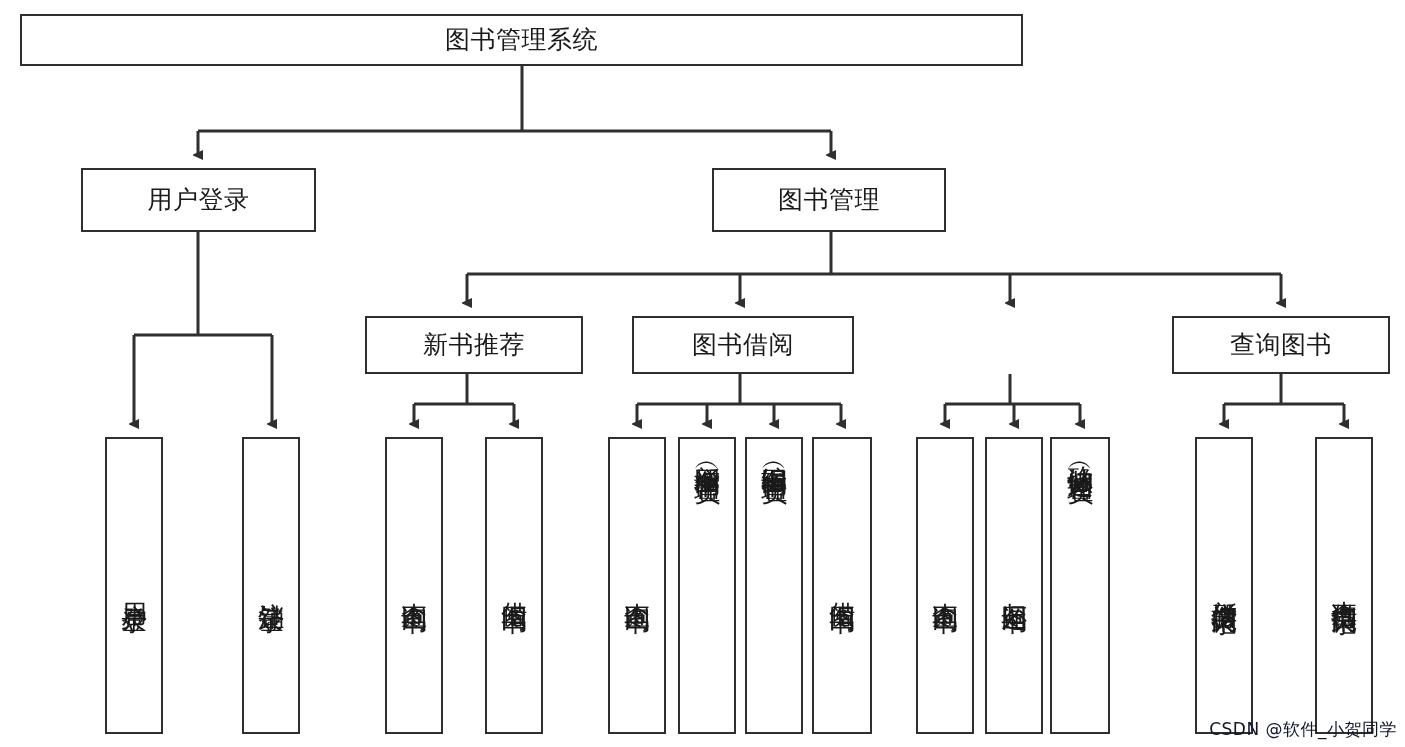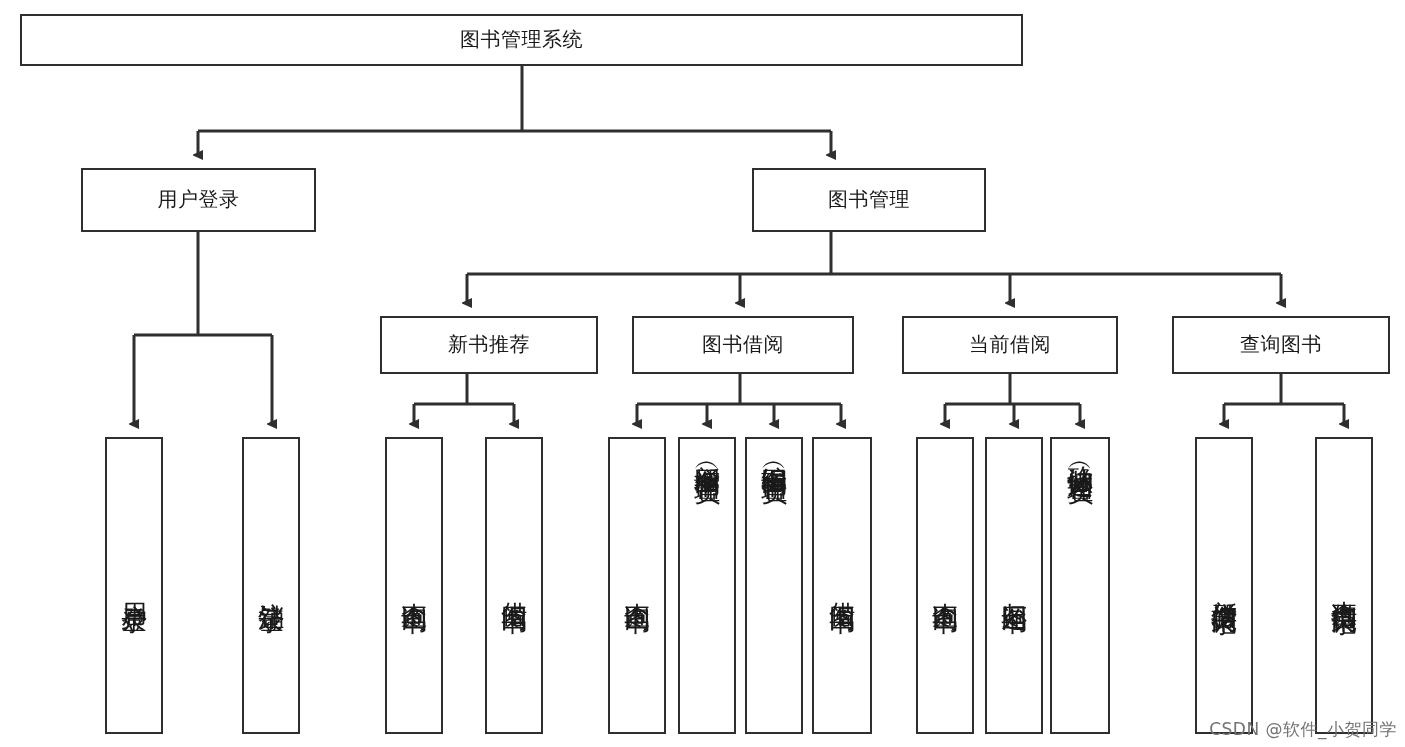--- a/index.html
+++ b/index.html
@@ -39,21 +39,21 @@
   }
   .node .label {
     display: block;
     text-align: center;
     line-height: 1.18;
     letter-spacing: 0.5px;
     white-space: nowrap;
   }
   
   .node.horiz .label {
-    font-size: 20px;
+    font-size: 25px;
   }
   
   .node.vert {
     align-items: flex-start;
     padding-top: 6px;
   }
   .node.vert .label {
     writing-mode: vertical-rl;
     text-orientation: upright;
     font-size: 26px;
@@ -62,21 +62,21 @@
   }
   .node.vert.centered {
     align-items: center;
     padding-top: 0;
   }
   #watermark {
     position: absolute;
     right: 8px;
     bottom: 6px;
     font-size: 17px;
-    color: #737373;
+    color: #0f172a;
     letter-spacing: 0.5px;
     z-index: 5;
     white-space: nowrap;
   }
 </style>
 </head>
 <body>
 
 <div id="diagram-root">
 
@@ -130,33 +130,30 @@
     </g>
   </svg>
 
   <div class="node horiz" style="left:20px; top:14px; width:1003px; height:52px;">
     <span class="label">图书管理系统</span>
   </div>
 
   <div class="node horiz" style="left:81px; top:168px; width:235px; height:64px;">
     <span class="label">用户登录</span>
   </div>
-  <div class="node horiz" style="left:712px; top:168px; width:234px; height:64px;margin-left:40px;">
+  <div class="node horiz" style="left:712px; top:168px; width:234px; height:64px;">
     <span class="label">图书管理</span>
   </div>
 
-  <div class="node horiz" style="left:380px; top:316px; width:218px; height:58px;">
+  <div class="node horiz" style="left:365px; top:316px; width:218px; height:58px;">
     <span class="label">新书推荐</span>
   </div>
   <div class="node horiz" style="left:632px; top:316px; width:222px; height:58px;">
     <span class="label">图书借阅</span>
   </div>
-  <div class="node horiz" style="left:902px; top:316px; width:216px; height:58px;">
-    <span class="label">当前借阅</span>
-  </div>
   <div class="node horiz" style="left:1172px; top:316px; width:218px; height:58px;">
     <span class="label">查询图书</span>
   </div>
 
   <div class="node vert centered" style="left:105px; top:437px; width:58px; height:297px;">
     <span class="label">用户登录</span>
   </div>
   <div class="node vert centered" style="left:242px; top:437px; width:58px; height:297px;">
     <span class="label">注销登录</span>
   </div>

